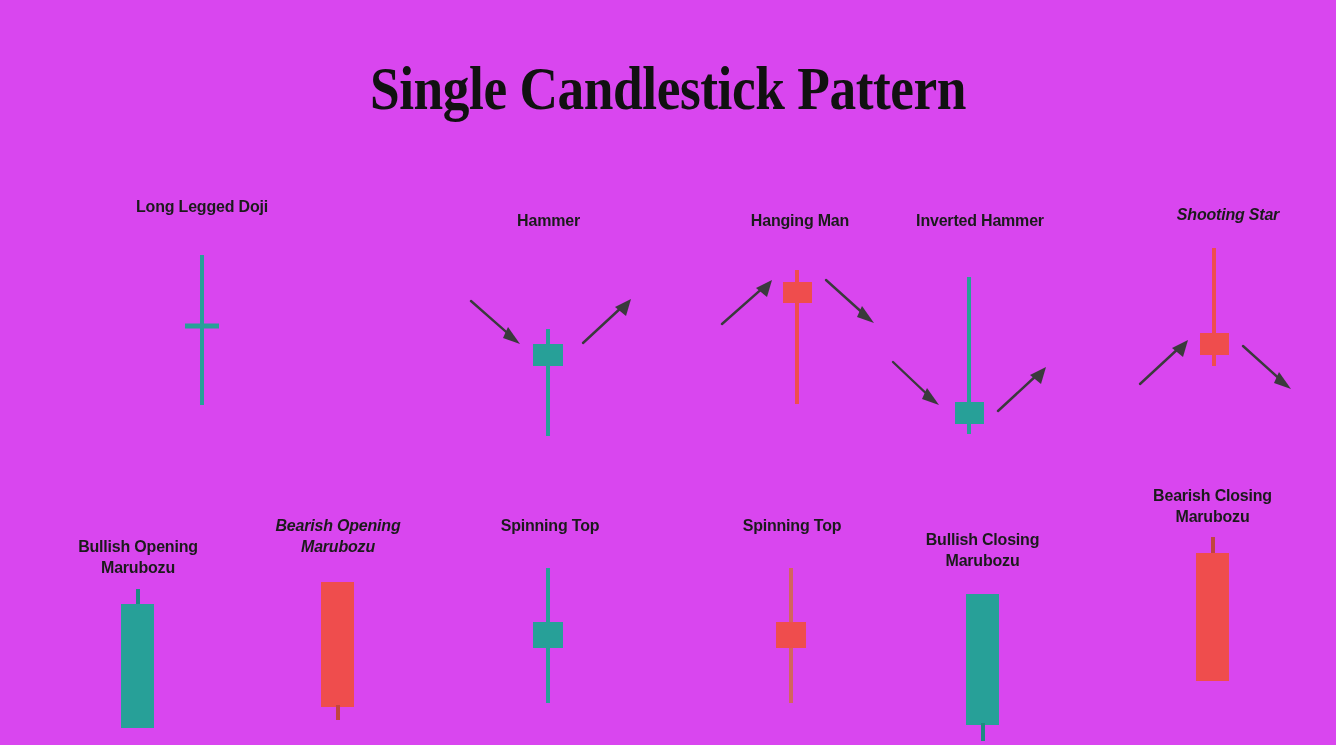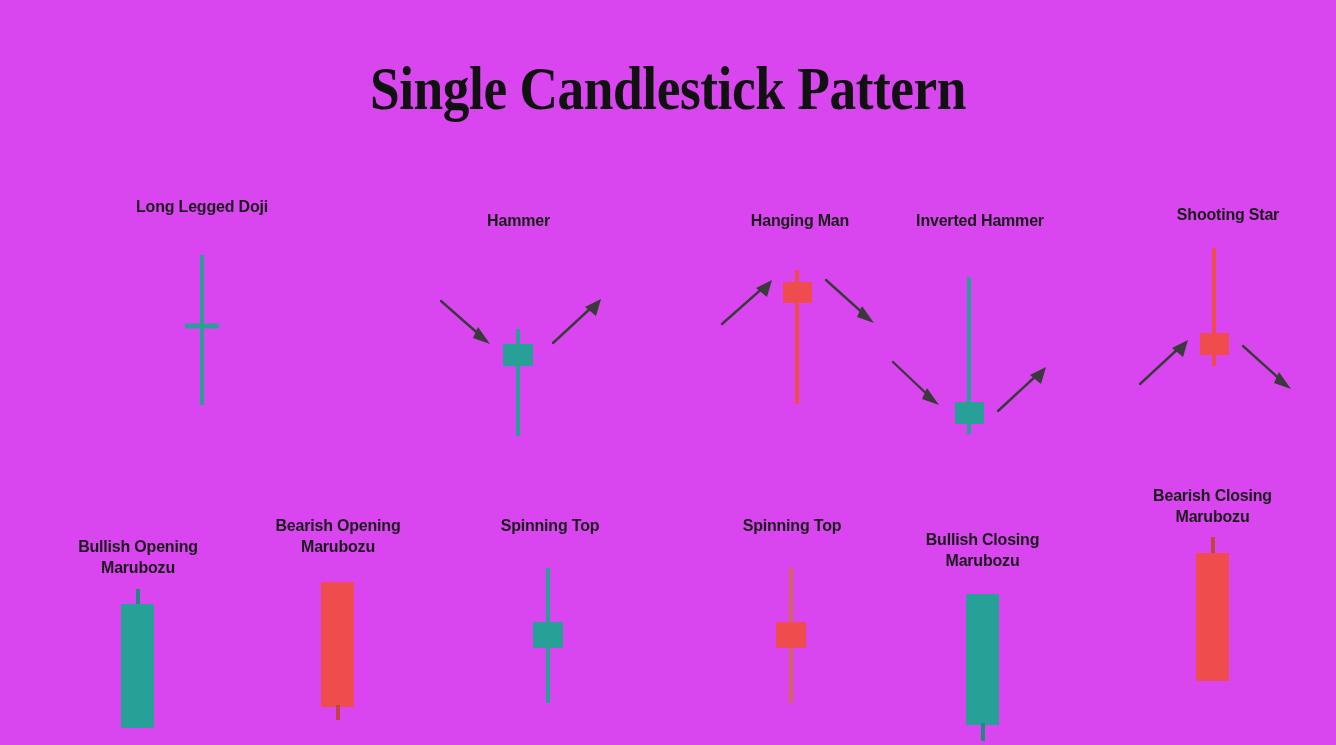--- a/index.html
+++ b/index.html
@@ -75,21 +75,21 @@
 
   <div class="pattern" style="left:122px; top:196px; width:160px; height:230px;">
     <div class="pattern-label" style="top:0;">Long Legged Doji</div>
     <svg class="pattern-figure" viewBox="0 0 160 230">
       <line class="candle-wick" x1="80" y1="59" x2="80" y2="209" stroke="#27a098"></line>
       <line class="candle-cross" x1="63" y1="130" x2="97" y2="130" stroke="#27a098"></line>
     </svg>
   </div>
 
 
-  <div class="pattern" style="left:421px; top:196px; width:195px; height:250px;text-decoration:underline;">
+  <div class="pattern" style="left:451px; top:196px; width:195px; height:250px;text-decoration:underline;">
     <div class="pattern-label" style="top:14px;">Hammer</div>
     <svg class="pattern-figure" viewBox="0 0 195 250">
       <line class="candle-wick" x1="97" y1="133" x2="97" y2="150" stroke="#27a098"></line>
       <rect x="82" y="148" width="30" height="22" fill="#27a098"></rect>
       <line class="candle-wick" x1="97" y1="168" x2="97" y2="240" stroke="#27a098"></line>
       <g>
         <line class="arrow-line" x1="20" y1="105" x2="61" y2="141"></line>
         <polygon class="arrow-head" points="69,148 52,142 57,131"></polygon>
       </g>
       <g>
@@ -126,21 +126,21 @@
         <line class="arrow-line" x1="13" y1="166" x2="51" y2="202"></line>
         <polygon class="arrow-head" points="59,209 42,203 47,192"></polygon>
       </g>
       <g>
         <line class="arrow-line" x1="118" y1="215" x2="158" y2="178"></line>
         <polygon class="arrow-head" points="166,171 161,188 150,179"></polygon>
       </g>
     </svg>
   </div>
 
-  <div class="pattern" style="left:1128px; top:196px; width:200px; height:220px;">
+  <div class="pattern" style="left:1128px; top:196px; width:200px; height:220px;font-style:italic;">
     <div class="pattern-label" style="top:8px;">Shooting Star</div>
     <svg class="pattern-figure" viewBox="0 0 200 220">
       <line class="candle-wick" x1="86" y1="52" x2="86" y2="142" stroke="#ef4d4d"></line>
       <rect x="72" y="137" width="29" height="22" fill="#ef4d4d"></rect>
       <line class="candle-wick" x1="86" y1="157" x2="86" y2="170" stroke="#ef4d4d"></line>
       <g>
         <line class="arrow-line" x1="12" y1="188" x2="52" y2="151"></line>
         <polygon class="arrow-head" points="60,144 55,161 44,152"></polygon>
       </g>
       <g>
@@ -152,21 +152,21 @@
 
   <div class="pattern" style="left:58px; top:526px; width:160px; height:230px;">
     <div class="pattern-label" style="top:10px;">Bullish Opening
 Marubozu</div>
     <svg class="pattern-figure" viewBox="0 0 160 230">
       <line class="candle-wick" x1="80" y1="63" x2="80" y2="80" stroke="#1d8b82"></line>
       <rect x="63" y="78" width="33" height="124" fill="#27a098"></rect>
     </svg>
   </div>
 
-  <div class="pattern" style="left:258px; top:505px; width:160px; height:230px;">
+  <div class="pattern" style="left:258px; top:505px; width:160px; height:230px;font-style:italic;">
     <div class="pattern-label" style="top:10px;">Bearish Opening
 Marubozu</div>
     <svg class="pattern-figure" viewBox="0 0 160 230">
       <rect x="63" y="77" width="33" height="125" fill="#ef4d4d"></rect>
       <line class="candle-wick" x1="80" y1="200" x2="80" y2="215" stroke="#c1453f"></line>
     </svg>
   </div>
 
   <div class="pattern" style="left:470px; top:505px; width:160px; height:230px;">
     <div class="pattern-label" style="top:10px;">Spinning Top</div>

